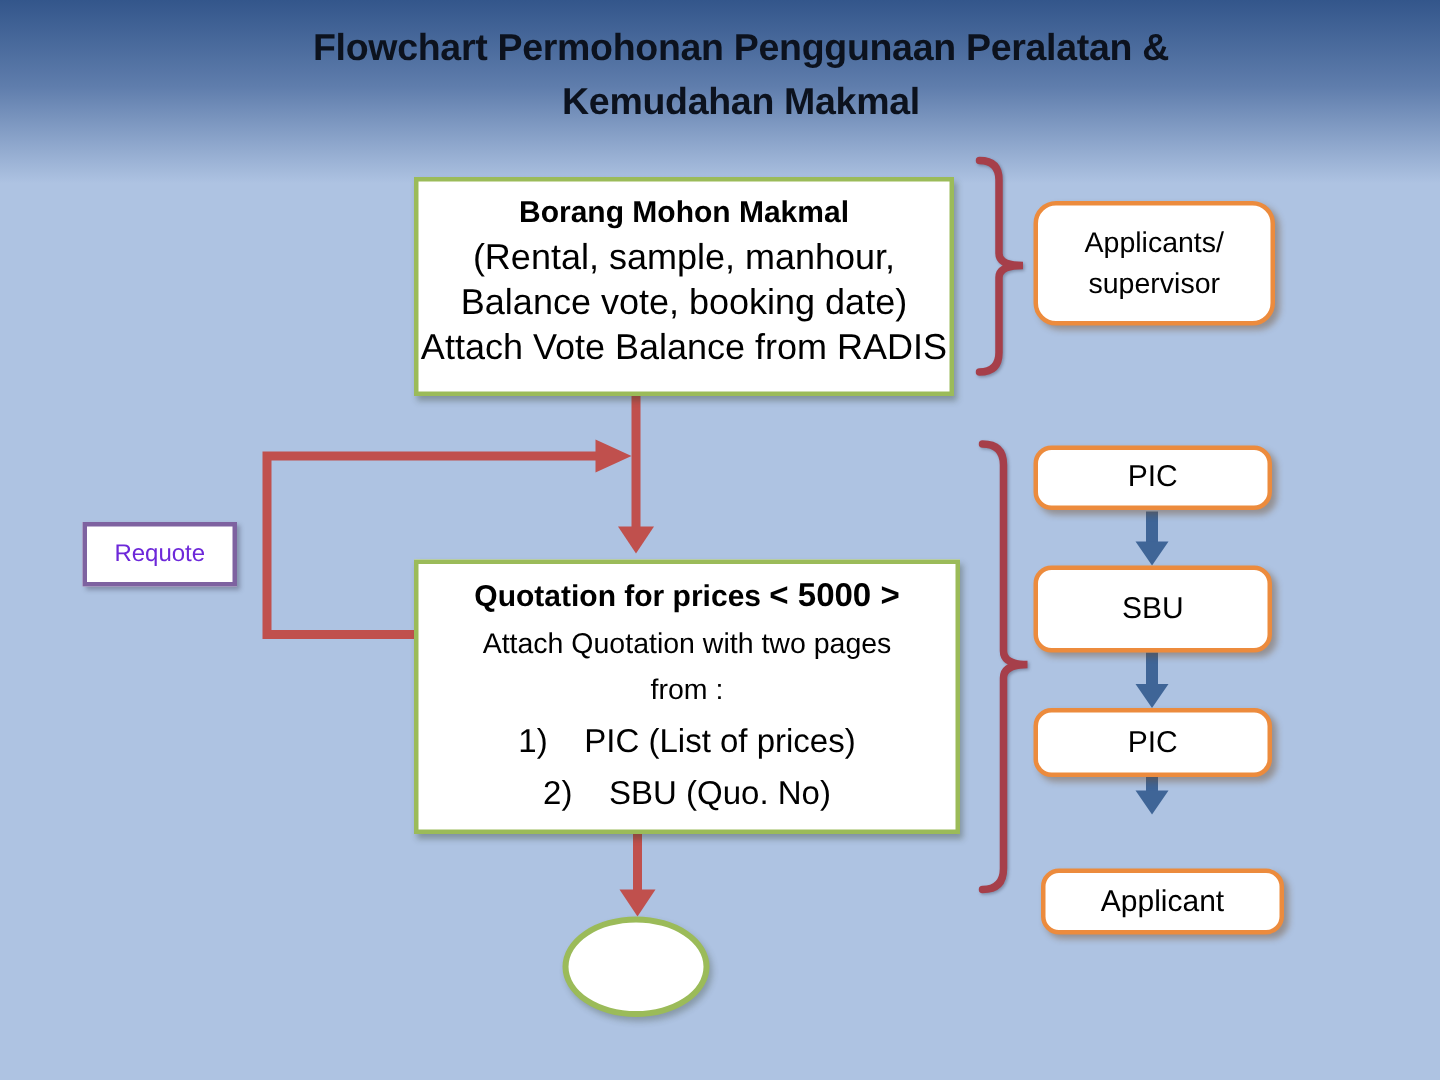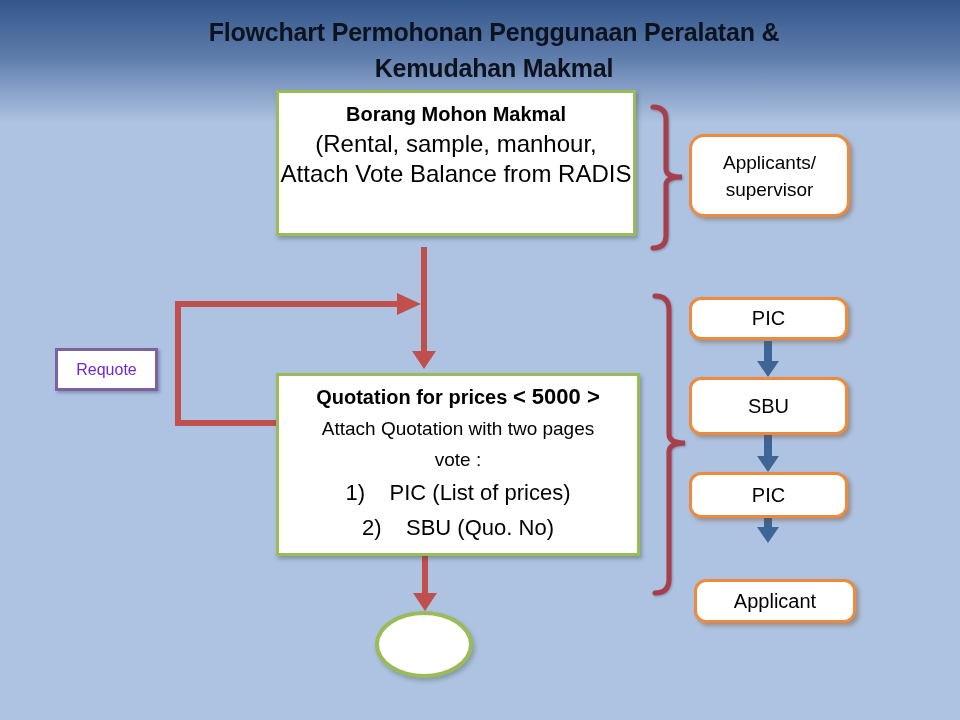--- a/index.html
+++ b/index.html
@@ -15,21 +15,21 @@
     position:absolute;left:0;top:14px;width:960px;
     text-align:center;font-weight:bold;font-size:25px;line-height:36px;
     color:#0C121E;letter-spacing:-0.2px;
   }
   .title span{display:block;padding-left:28px;}
   .process-box{
     position:absolute;background:#FFFFFF;border:3px solid #9BBB59;
     box-shadow:2px 3px 4px rgba(50,60,40,0.35);
     text-align:center;color:#000;
   }
-  .box-borang{left:276px;top:90px;width:354px;height:134px;padding-top:6px;}
+  .box-borang{left:276px;top:118px;width:354px;height:134px;padding-top:6px;}
   .box-borang .line{display:block;font-size:24px;line-height:30px;}
   .box-borang .line.bold{font-weight:bold;font-size:20px;}
   .box-quotation{left:276px;top:373px;width:358px;height:172px;padding-top:5px;}
   .box-quotation .q-title{font-weight:bold;font-size:20px;line-height:31px;}
   .box-quotation .q-big{font-size:22px;}
   .box-quotation .line{display:block;font-size:19px;line-height:31px;}
   .box-quotation .item{display:block;font-size:22px;line-height:35px;white-space:pre;}
   .rounded-box{
     position:absolute;background:#FFFFFF;border:3px solid #EC8B3D;
     border-radius:12px;box-shadow:3px 3px 4px rgba(110,70,30,0.40);
@@ -99,30 +99,31 @@
 
     <g>
       <line x1="768" y1="518" x2="768" y2="528" stroke="#3F6597" stroke-width="8"></line>
       <polygon points="757,527 779,527 768,543" fill="#3F6597"></polygon>
     </g>
   </svg>
 
   <div class="process-box box-borang">
     <span class="line bold">Borang Mohon Makmal</span>
     <span class="line">(Rental, sample, manhour,</span>
+    <span class="line">Balance vote, booking date)</span>
     <span class="line">Attach Vote Balance from RADIS</span>
   </div>
 
   <div class="process-box box-quotation">
     <div class="q-title">
       <span>Quotation for prices</span>
       <span class="q-big">&lt; 5000 &gt;</span>
     </div>
     <span class="line">Attach Quotation with two pages</span>
-    <span class="line">vote :</span>
+    <span class="line">from :</span>
     <span class="item">1)    PIC (List of prices)</span>
     <span class="item">2)    SBU (Quo. No)</span>
   </div>
 
   <div class="rounded-box box-applicants">
     <span>Applicants/</span>
     <span>supervisor</span>
   </div>
   <div class="rounded-box box-pic1">
     <span>PIC</span>

